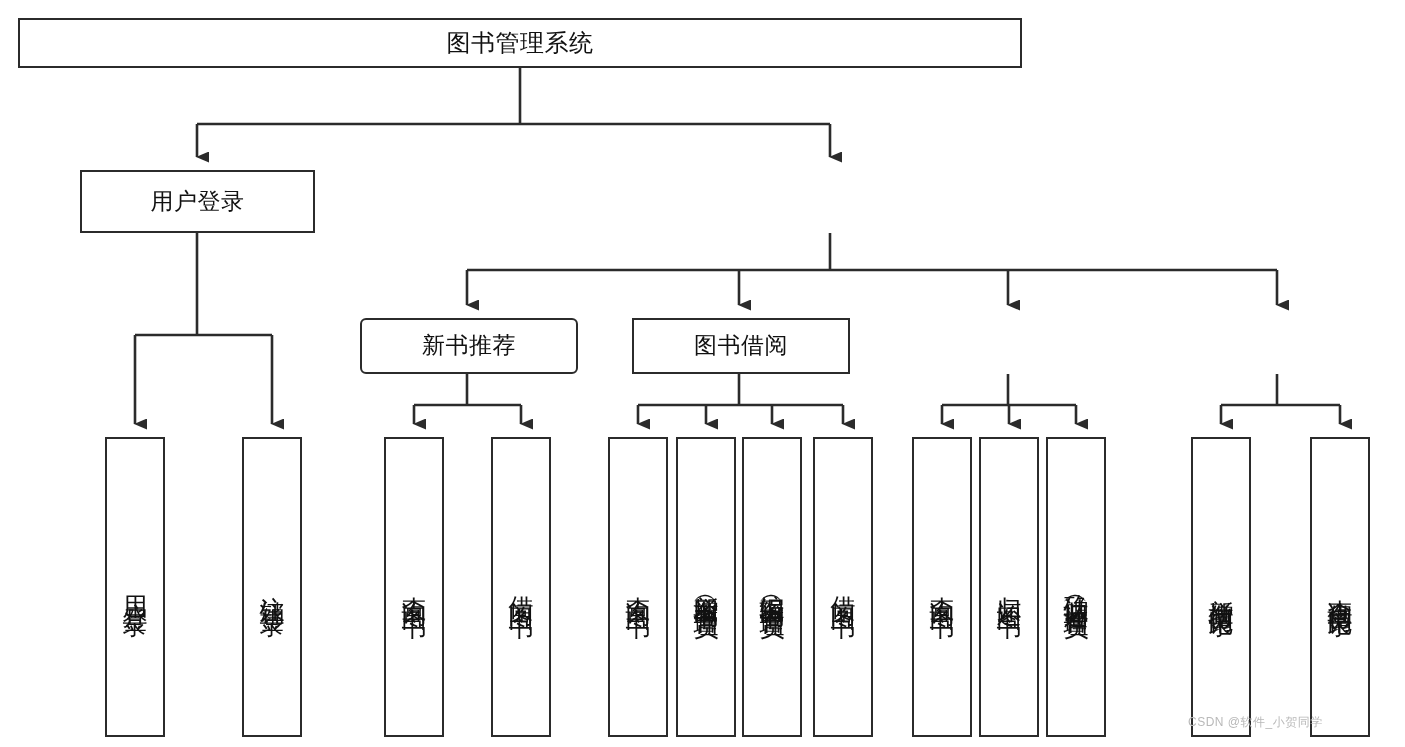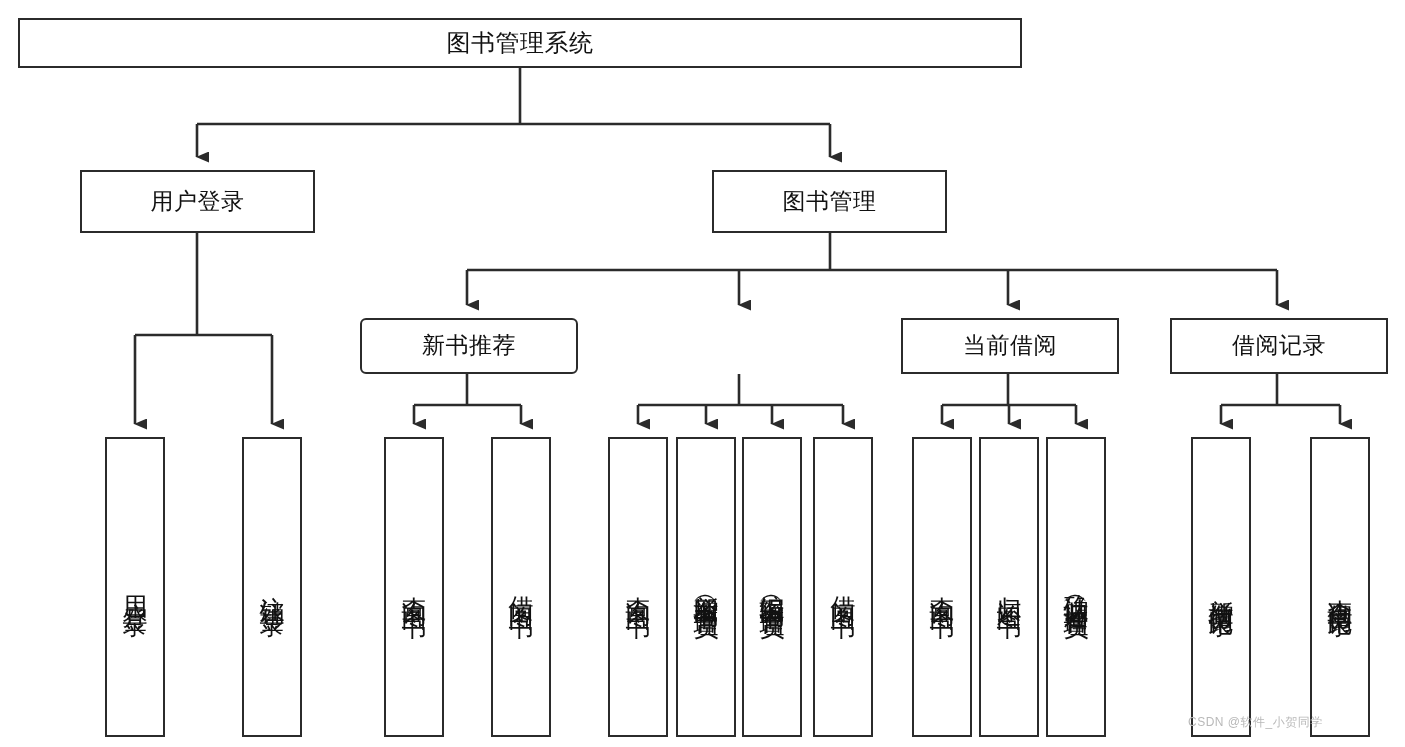--- a/index.html
+++ b/index.html
@@ -139,36 +139,30 @@
   </svg>
 
   <div class="node-box node-h node-root" style="left:18px; top:18px; width:1004px; height:50px;">
     <span class="node-label">图书管理系统</span>
   </div>
 
   <div class="node-box node-h" style="left:80px; top:170px; width:235px; height:63px;">
     <span class="node-label">用户登录</span>
   </div>
 
-  <div class="node-box node-h" style="left:712px; top:170px; width:235px; height:63px;">
-    <span class="node-label">图书管理</span>
-  </div>
 
   <div class="node-box node-h" style="left:360px; top:318px; width:218px; height:56px;border-radius:6px;">
     <span class="node-label">新书推荐</span>
   </div>
 
-
-  <div class="node-box node-h" style="left:901px; top:318px; width:218px; height:56px;">
-    <span class="node-label">当前借阅</span>
-  </div>
-
-  <div class="node-box node-h" style="left:1170px; top:318px; width:218px; height:56px;">
-    <span class="node-label">借阅记录</span>
-  </div>
+  <div class="node-box node-h" style="left:632px; top:318px; width:218px; height:56px;">
+    <span class="node-label">图书借阅</span>
+  </div>
+
+
 
   <div class="node-box node-v" style="left:105px; top:437px; width:60px; height:300px;">
     <span class="node-label">用户登录</span>
   </div>
 
   <div class="node-box node-v" style="left:242px; top:437px; width:60px; height:300px;">
     <span class="node-label">注销登录</span>
   </div>
 
   <div class="node-box node-v" style="left:384px; top:437px; width:60px; height:300px;">

